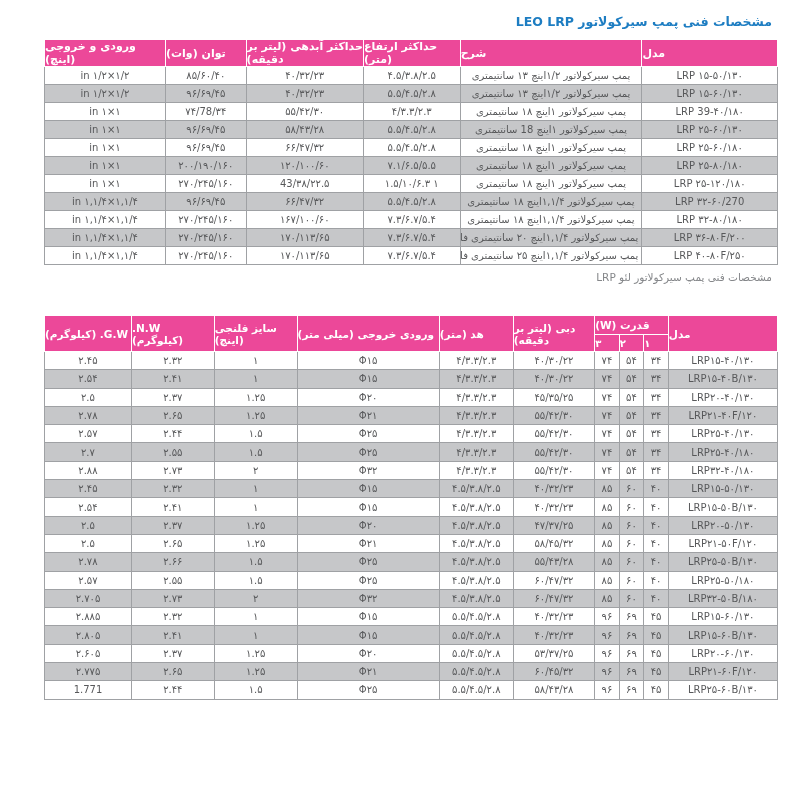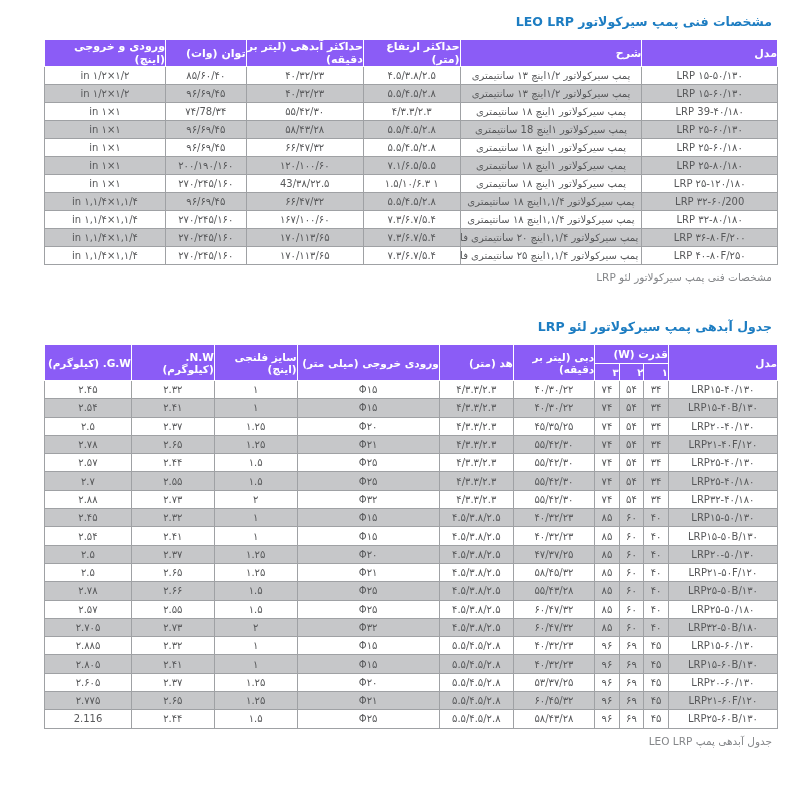--- a/index.html
+++ b/index.html
@@ -26,25 +26,25 @@
     margin: 6px 6px 0 0;
   }
   .spacer { height: 32px; }
 
   table {
     width: 100%;
     border-collapse: collapse;
     table-layout: fixed;
   }
   thead th {
-    background: #8b5cf6;
+    background: #ec4899;
     color: #ffffff;
     font-weight: bold;
     border: 1px solid #ffffff;
-    text-align: right;
+    text-align: left;
     vertical-align: middle;
   }
   .t1 thead th { font-size: 11px; height: 25px; }
   .t2 thead th { font-size: 10.5px; }
   .t2 thead tr.main th { height: 19px; }
   .t2 thead tr.sub th { height: 17px; font-size: 10px; }
 
   tbody td {
     border: 1px solid #9fa1a4;
     font-size: 10px;
@@ -136,21 +136,21 @@
         </tr>
         <tr>
           <td dir="ltr">LRP ۲۵-۱۲۰/۱۸۰</td>
           <td dir="rtl">پمپ سیرکولاتور ۱اینچ ۱۸ سانتیمتری</td>
           <td dir="ltr">۱.۵/۱۰/۶.۳ ۱</td>
           <td dir="ltr">43/۳۸/۲۲.۵</td>
           <td dir="ltr">۲۷۰/۲۴۵/۱۶۰</td>
           <td dir="ltr">in ۱×۱</td>
         </tr>
         <tr>
-          <td dir="ltr">LRP ۳۲-۶۰/200</td>
+          <td dir="ltr">LRP ۳۲-۶۰/270</td>
           <td dir="rtl">پمپ سیرکولاتور ۱,۱/۴اینچ ۱۸ سانتیمتری</td>
           <td dir="ltr">۵.۵/۴.۵/۲.۸</td>
           <td dir="ltr">۶۶/۴۷/۳۲</td>
           <td dir="ltr">۹۶/۶۹/۴۵</td>
           <td dir="ltr">in ۱,۱/۴×۱,۱/۴</td>
         </tr>
         <tr>
           <td dir="ltr">LRP ۳۲-۸۰/۱۸۰</td>
           <td dir="rtl">پمپ سیرکولاتور ۱,۱/۴اینچ ۱۸ سانتیمتری</td>
           <td dir="ltr">۷.۳/۶.۷/۵.۴</td>
@@ -174,21 +174,20 @@
           <td dir="ltr">۲۷۰/۲۴۵/۱۶۰</td>
           <td dir="ltr">in ۱,۱/۴×۱,۱/۴</td>
         </tr>
       </tbody>
   </table>
 
   <div class="section-caption">مشخصات فنی پمپ سیرکولاتور لئو LRP</div>
 
   <div class="spacer"></div>
 
-  <div class="section-title">جدول آبدهی پمپ سیرکولاتور لئو LRP</div>
 
   <table class="t2">
     <colgroup>
       <col style="width:14.9%">
         <col style="width:3.35%">
         <col style="width:3.35%">
         <col style="width:3.35%">
       <col style="width:11.1%">
         <col style="width:10.1%">
         <col style="width:19.4%">
@@ -433,20 +432,19 @@
         <tr>
           <td dir="ltr">LRP۲۵-۶۰B/۱۳۰</td>
           <td dir="ltr">۴۵</td>
           <td dir="ltr">۶۹</td>
           <td dir="ltr">۹۶</td>
           <td dir="ltr">۵۸/۴۳/۲۸</td>
           <td dir="ltr">۵.۵/۴.۵/۲.۸</td>
           <td dir="ltr">Φ۲۵</td>
           <td dir="ltr">۱.۵</td>
           <td dir="ltr">۲.۴۴</td>
-          <td dir="ltr">2.116</td>
+          <td dir="ltr">1.771</td>
         </tr>
       </tbody>
   </table>
 
-  <div class="section-caption">جدول آبدهی پمپ LEO LRP</div>
 
 </div>
 
 </body></html>

